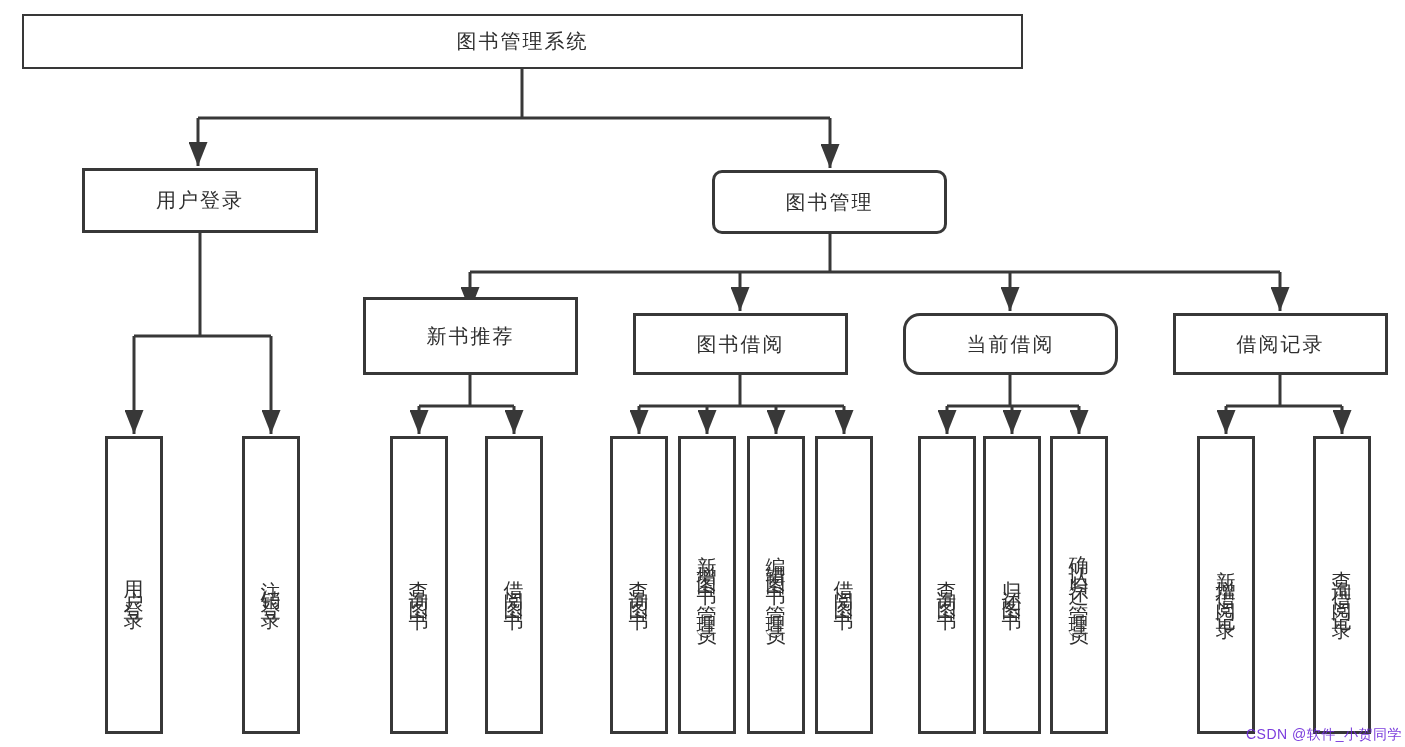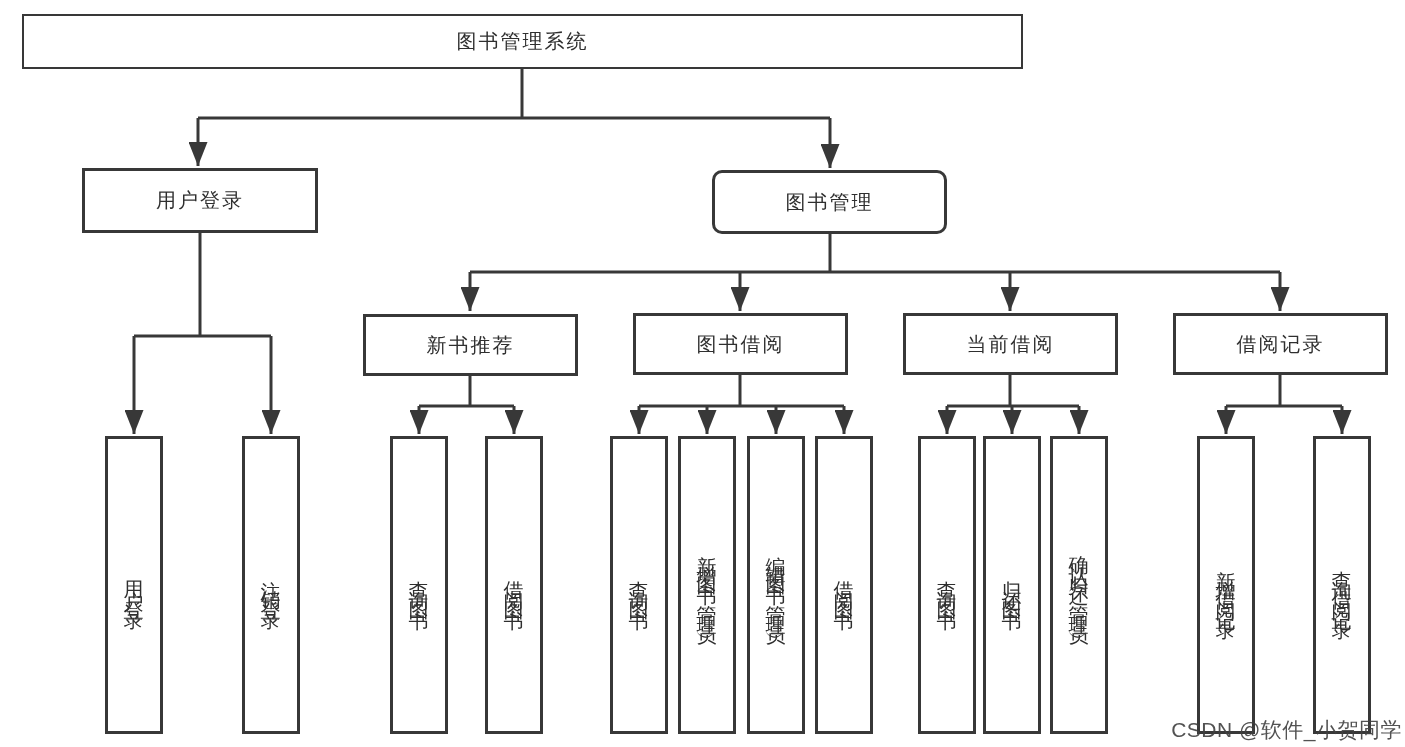--- a/index.html
+++ b/index.html
@@ -58,23 +58,23 @@
     text-orientation: mixed;
     font-size: 20px;
     letter-spacing: 10px;
     line-height: 1;
     white-space: nowrap;
   }
   #watermark {
     position: absolute;
     right: 3px;
     bottom: 3px;
-    font-size: 21px;
+    font-size: 14px;
     letter-spacing: 0.5px;
-    color: #404040;
+    color: #6d28d9;
     opacity: 0.9;
     z-index: 10;
     white-space: nowrap;
   }
 </style>
 </head>
 <body>
 
 <div id="canvas">
 
@@ -130,27 +130,27 @@
     <span>图书管理系统</span>
   </div>
 
   <div class="node hnode" style="left:82px; top:168px; width:236px; height:65px;">
     <span>用户登录</span>
   </div>
   <div class="node hnode" style="left:712px; top:170px; width:235px; height:64px;border-radius:10px;">
     <span>图书管理</span>
   </div>
 
-  <div class="node hnode" style="left:363px; top:314px; width:215px; height:62px;">
+  <div class="node hnode" style="left:363px; top:297px; width:215px; height:78px;">
     <span>新书推荐</span>
   </div>
   <div class="node hnode" style="left:633px; top:313px; width:215px; height:62px;text-align:right;">
     <span>图书借阅</span>
   </div>
-  <div class="node hnode" style="left:903px; top:313px; width:215px; height:62px;">
+  <div class="node hnode" style="left:903px; top:313px; width:215px; height:62px;border-radius:17px;">
     <span>当前借阅</span>
   </div>
   <div class="node hnode" style="left:1173px; top:313px; width:215px; height:62px;justify-content:center;">
     <span>借阅记录</span>
   </div>
 
   <div class="node leaf" style="left:105px;">
     <span class="vtext">用户登录</span>
   </div>
   <div class="node leaf" style="left:242px;">

